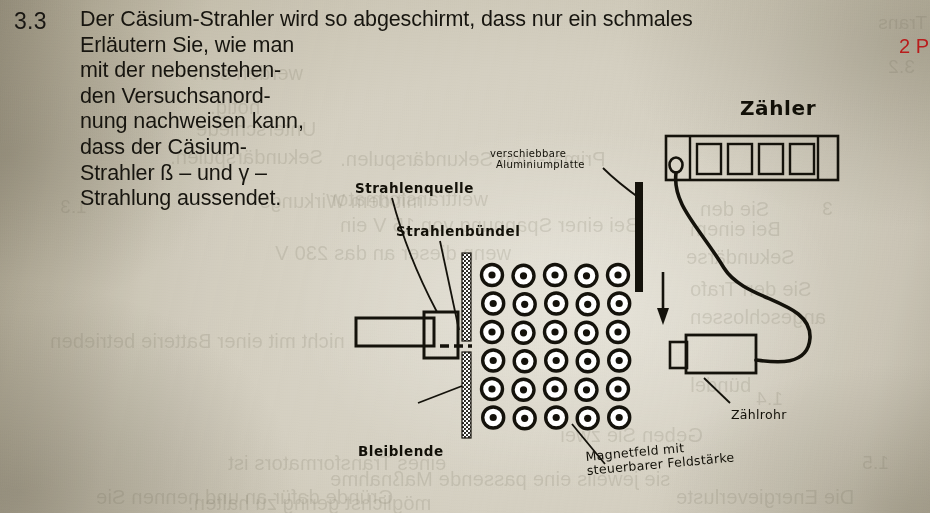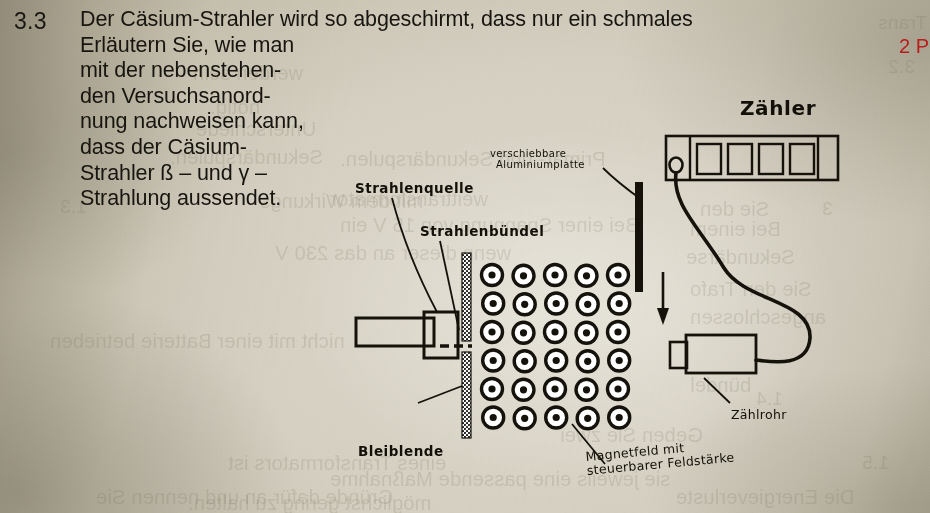--- a/index.html
+++ b/index.html
@@ -105,21 +105,21 @@
   }
   .dlabel {
     position: absolute;
     font-family: "DejaVu Sans", sans-serif;
     color: #121008;
     white-space: nowrap;
     line-height: 1.12;
   }
   .lbl-zaehler { left: 706px; top: 97px; font-size: 20px; font-weight: 700; letter-spacing: 0.6px; margin-left: 34px; }
   .lbl-quelle  { left: 355px; top: 181px; font-size: 13.5px; font-weight: 700; letter-spacing: 0.5px; }
-  .lbl-buendel { left: 420px; top: 224px; font-size: 13.5px; font-weight: 700; letter-spacing: 0.5px; }
+  .lbl-buendel { left: 396px; top: 224px; font-size: 13.5px; font-weight: 700; letter-spacing: 0.5px; }
   .lbl-blende  { left: 358px; top: 396px; font-size: 13.5px; font-weight: 700; letter-spacing: 0.5px; margin-top: 48px; }
   .lbl-alu     { left: 490px; top: 148px; font-size: 10px; letter-spacing: 0.4px; }
   .lbl-mag     { left: 585px; top: 450px; font-size: 12.5px; letter-spacing: 0.3px; transform: rotate(-5.2deg); transform-origin: left top; }
   .lbl-rohr    { left: 731px; top: 408px; font-size: 12.5px; letter-spacing: 0.3px; }
   .lbl-sep { display: block; }
   .lbl-alu .lbl-sep:nth-child(2) { padding-left: 6px; }
 </style>
 </head>
 <body>
 

